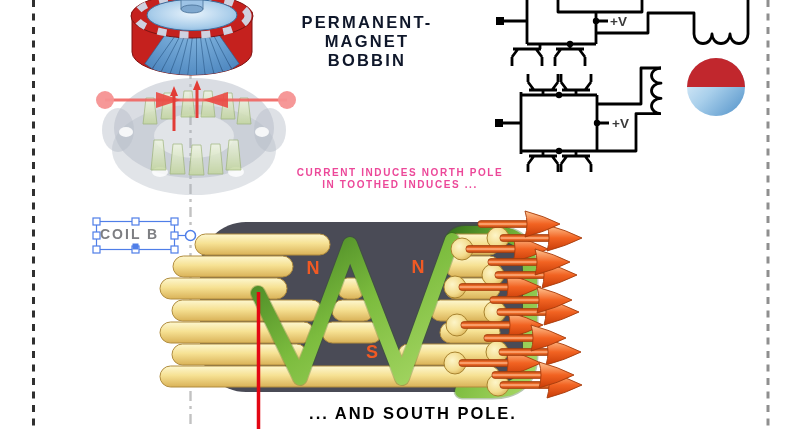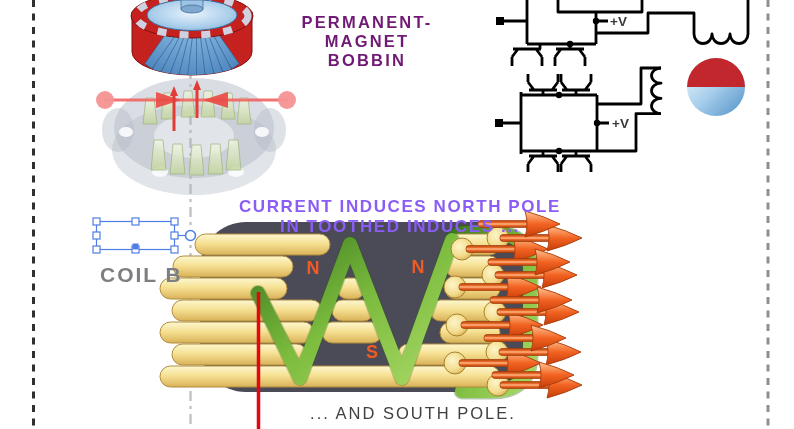--- a/index.html
+++ b/index.html
@@ -6,28 +6,28 @@
   #stage{
     position:relative;width:794px;height:429px;overflow:hidden;
     background:#ffffff;font-family:"Liberation Sans",sans-serif;
   }
   #art{position:absolute;left:0;top:0;}
   .cap{
     position:absolute;text-align:center;line-height:1.16;
     font-family:"Liberation Sans",sans-serif;
   }
   .rotor-cap{left:261px;top:13px;width:212px;font-size:16.5px;font-weight:700;
-    letter-spacing:2.2px;color:#701a75;}
-  .heading{left:238px;top:197px;width:324px;font-size:17px;font-weight:700;
-    letter-spacing:1.6px;color:#8b5cf6;}
-  .footer{left:263px;top:404px;width:300px;font-size:16.5px;font-weight:400;
-    letter-spacing:2px;color:#404040;text-align:center;}
+    letter-spacing:2.2px;color:#0f172a;}
+  .heading{left:238px;top:167px;width:324px;font-size:10px;font-weight:700;
+    letter-spacing:1.6px;color:#ec4899;}
+  .footer{left:263px;top:404px;width:300px;font-size:16.5px;font-weight:700;
+    letter-spacing:2px;color:#000000;text-align:center;}
   .coil-label{
-    position:absolute;left:100px;top:226px;width:74px;font-size:21px;
-    font-weight:700;letter-spacing:2px;color:#7d7e82;white-space:nowrap;margin-top:37px;
+    position:absolute;left:100px;top:226px;width:74px;font-size:14px;
+    font-weight:700;letter-spacing:2px;color:#7d7e82;white-space:nowrap;
   }
 </style>
 </head>
 <body>
 
 <div id="stage">
 
 <svg id="art" width="794" height="429" viewBox="0 0 794 429">
   <defs>
     <linearGradient id="rodGrad" x1="0" y1="0" x2="0" y2="1">

